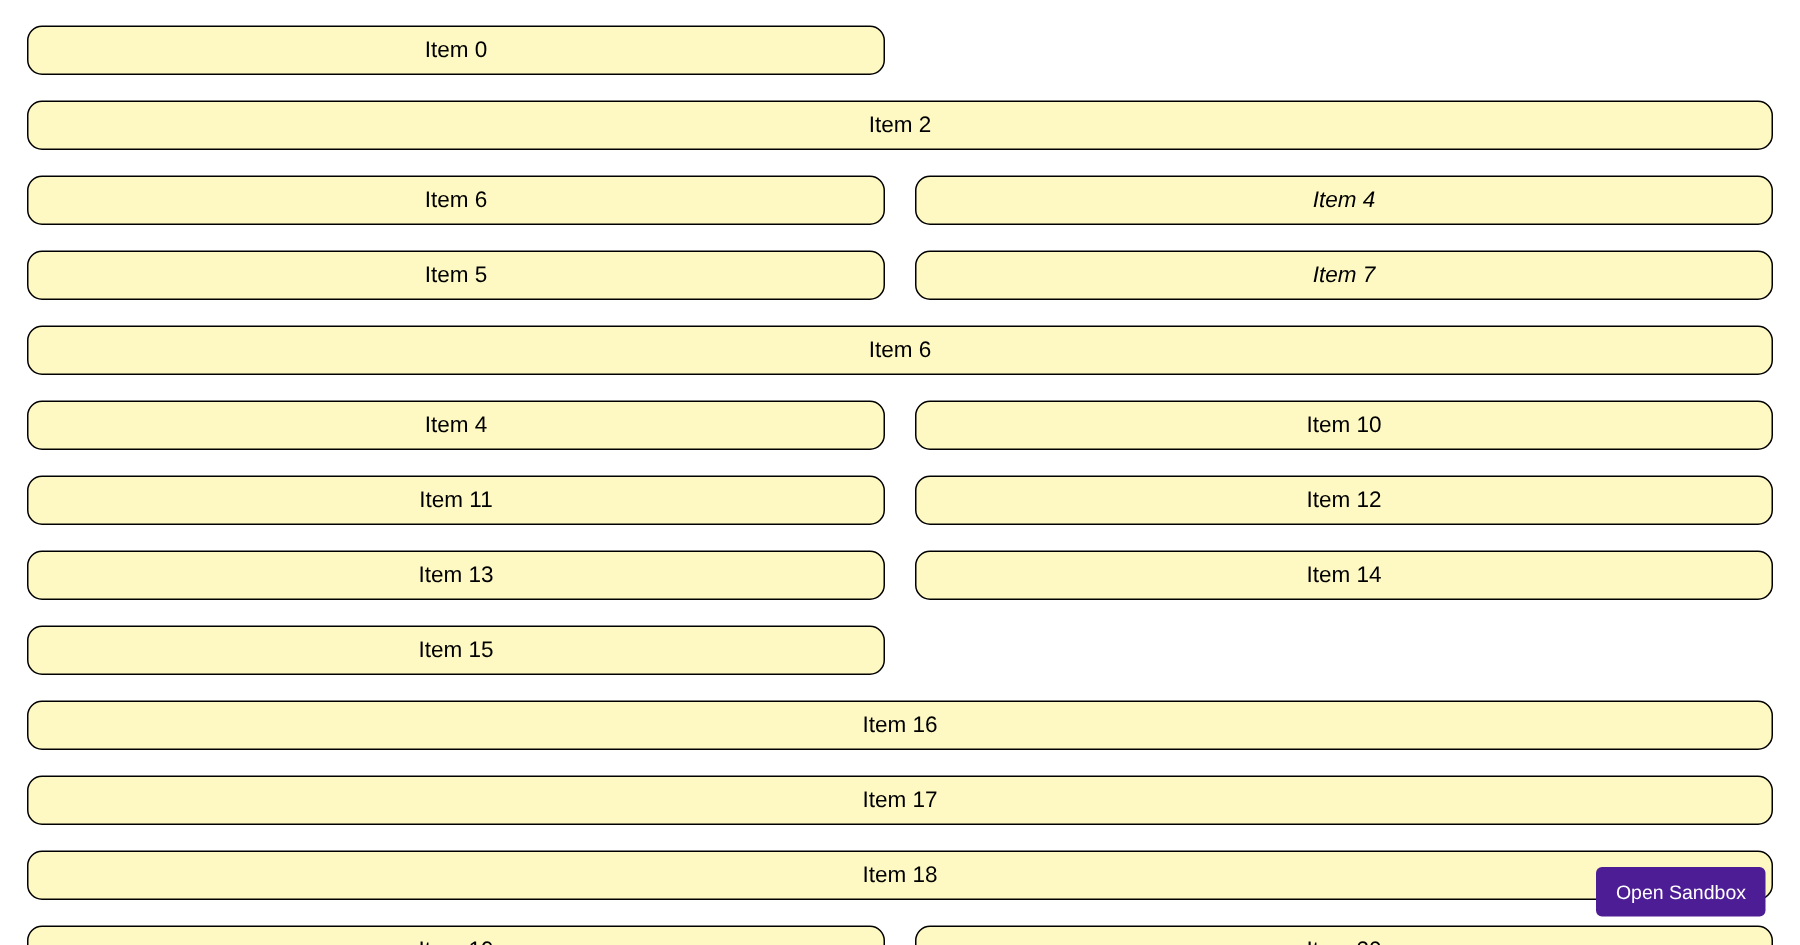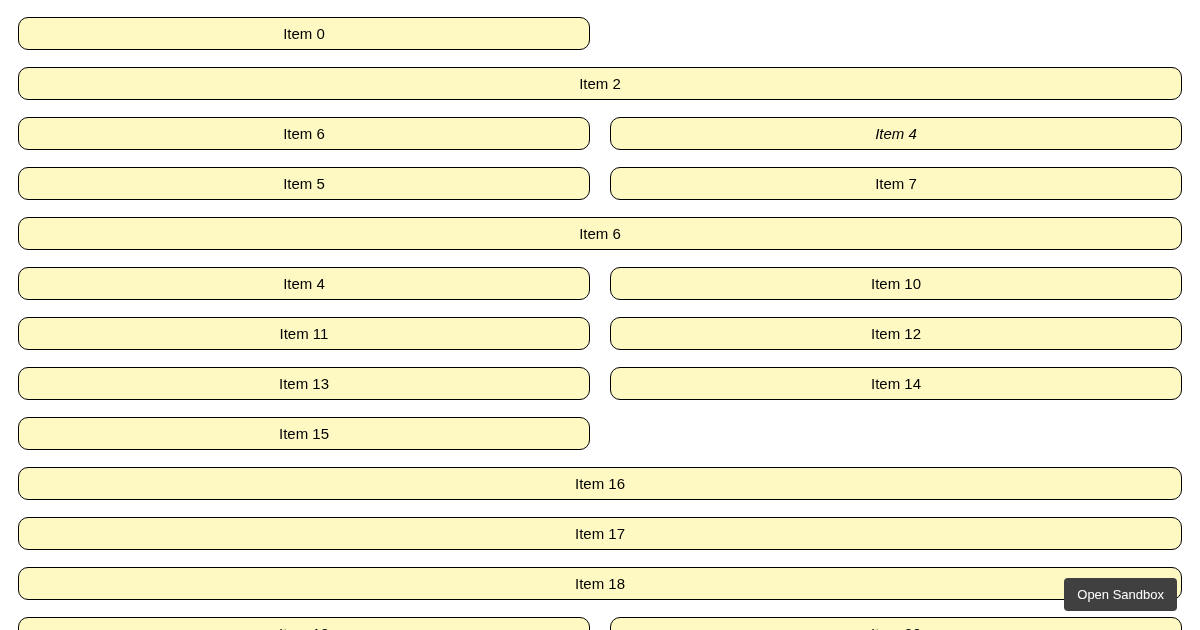--- a/index.html
+++ b/index.html
@@ -66,21 +66,21 @@
   </div>
     <div class="list-item half" style="border-color: rgb(0, 0, 0); color: rgb(0, 0, 0);">
     <span>Item 6</span>
   </div>
     <div class="list-item half" style="border-color: rgb(0, 0, 0); color: rgb(0, 0, 0); font-style: italic;">
     <span>Item 4</span>
   </div>
     <div class="list-item half" style="border-color: rgb(0, 0, 0); color: rgb(0, 0, 0);">
     <span>Item 5</span>
   </div>
-    <div class="list-item half" style="border-color: rgb(0, 0, 0); color: rgb(0, 0, 0);">
+    <div class="list-item half" style="border-color: rgb(0, 0, 0); color: rgb(0, 0, 0); font-style: italic;">
     <span>Item 7</span>
   </div>
     <div class="list-item full" style="border-color: rgb(0, 0, 0); color: rgb(0, 0, 0);">
     <span>Item 6</span>
   </div>
     <div class="list-item half" style="border-color: rgb(0, 0, 0); color: rgb(0, 0, 0);">
     <span>Item 4</span>
   </div>
     <div class="list-item half" style="border-color: rgb(0, 0, 0); color: rgb(0, 0, 0);">
     <span>Item 10</span>
@@ -110,13 +110,13 @@
     <span>Item 18</span>
   </div>
     <div class="list-item half" style="border-color: rgb(0, 0, 0); color: rgb(0, 0, 0);">
     <span>Item 19</span>
   </div>
     <div class="list-item half" style="border-color: rgb(0, 0, 0); color: rgb(0, 0, 0);">
     <span>Item 20</span>
   </div>
   </main>
 
-<button class="open-sandbox-button" style="background: #404040; color: rgb(255, 255, 255);">Open Sandbox</button>
+<button class="open-sandbox-button" style="background: #4c1d95; color: rgb(255, 255, 255);">Open Sandbox</button>
 
 </body></html>

